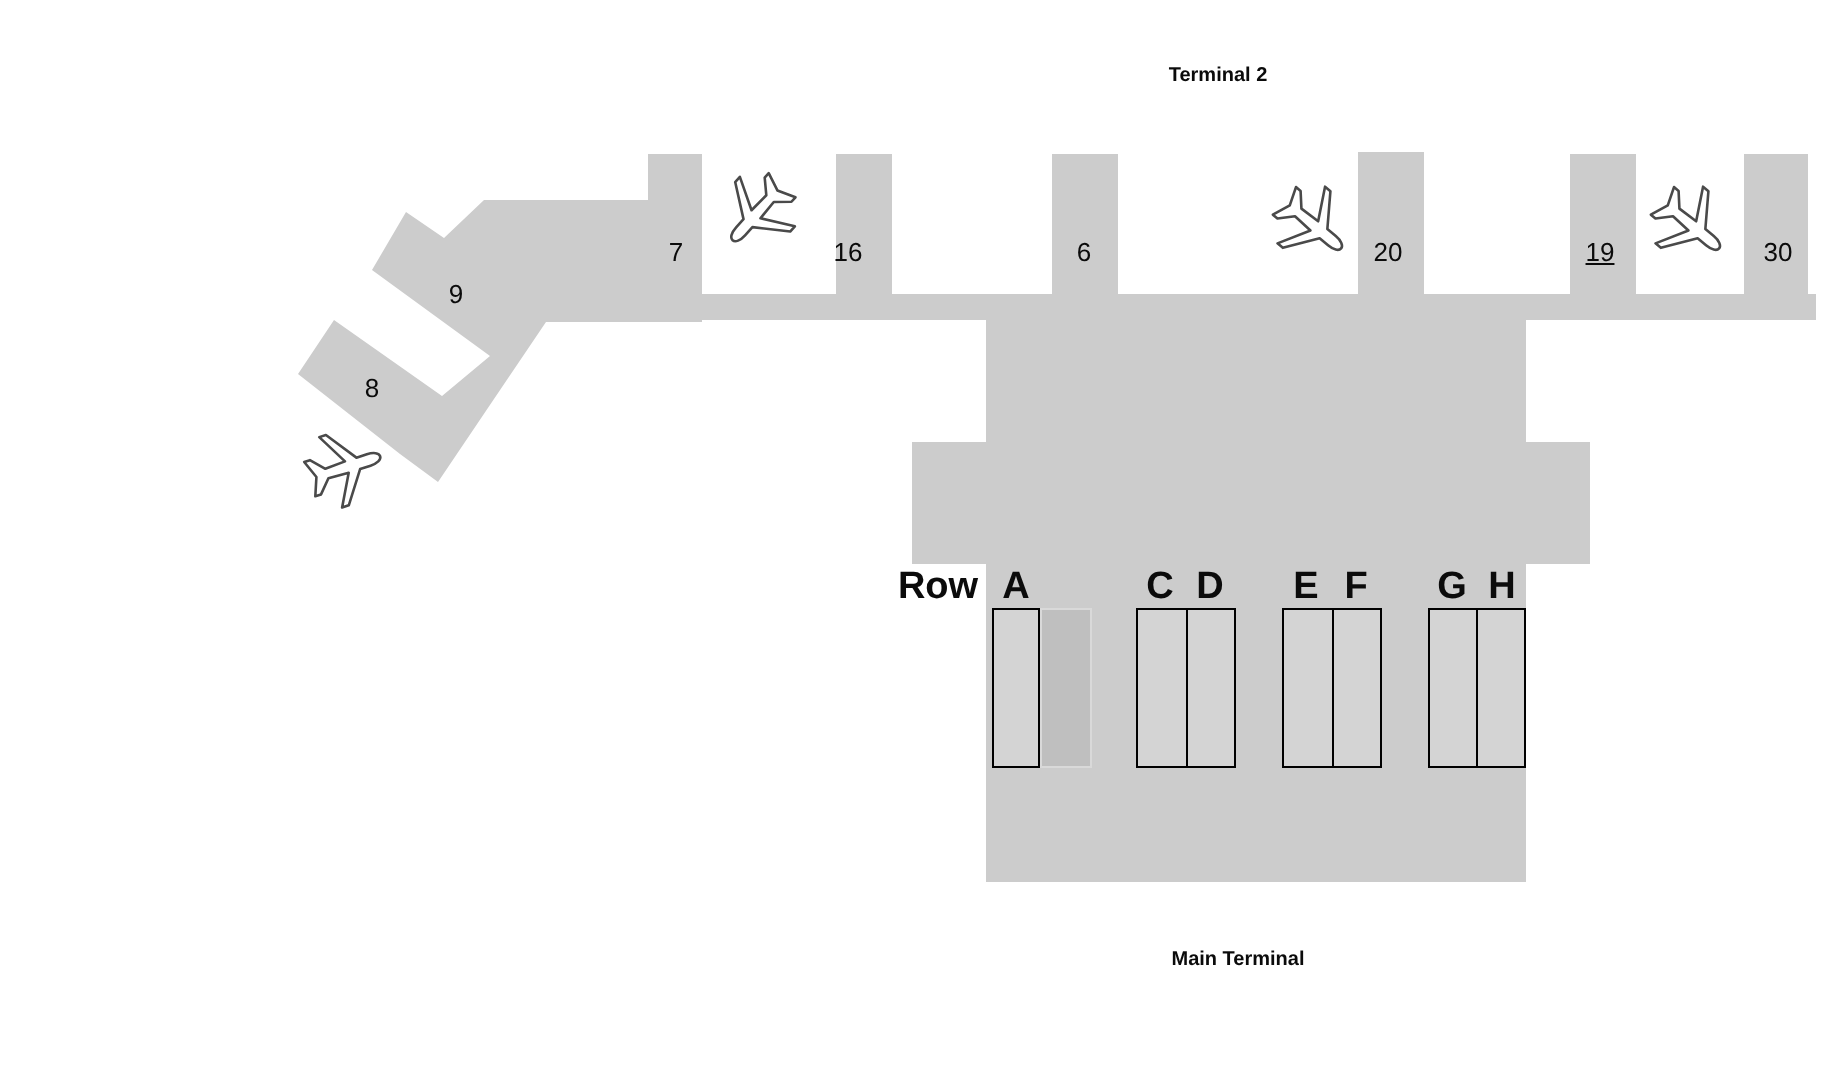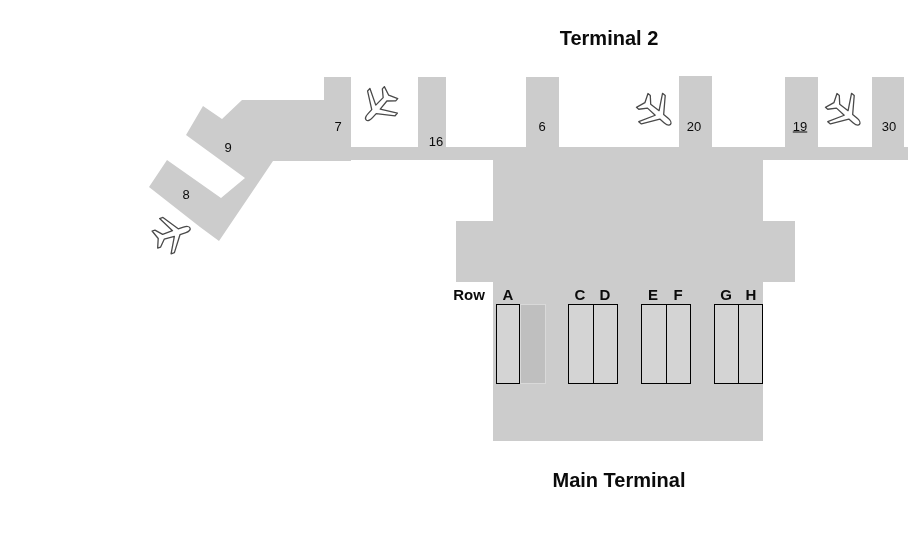--- a/index.html
+++ b/index.html
@@ -3,23 +3,23 @@
 <meta charset="utf-8">
 <style>
   html,body{margin:0;padding:0;background:#ffffff;}
   .stage{
     position:relative;width:923px;height:538px;background:#ffffff;
     font-family:"Liberation Sans","DejaVu Sans",sans-serif;
     overflow:hidden;color:#000;
   }
   .gray{position:absolute;background:#cccccc;}
   .label{position:absolute;transform:translate(-50%,-50%);white-space:nowrap;color:#0b0b0b;}
-  .title{font-size:20px;font-weight:bold;}
+  .title{font-size:10px;font-weight:bold;}
   .gate-num{font-size:13px;font-weight:400;}
-  .row-letter{font-size:15px;font-weight:bold;}
+  .row-letter{font-size:19px;font-weight:bold;}
   .desk{
     position:absolute;top:304px;height:80px;box-sizing:border-box;
     background:#d4d4d4;border:1.5px solid #000;
   }
   .desk-muted{
     position:absolute;top:304px;height:80px;box-sizing:border-box;
     background:#bfbfbf;border:1px solid #d9d9d9;
   }
   .desk-pair{
     position:absolute;top:304px;height:80px;box-sizing:border-box;
@@ -50,21 +50,21 @@
     <polygon fill="#cccccc" points="221,10 221,71 143,71 89,151 70,137 19,97 37,70 91,108 115,88 56,45 73,16 92,29 112,10"></polygon>
   </svg>
 
   <div class="gray" style="left:493px;top:160px;width:270px;height:62px;"></div>
   <div class="gray" style="left:456px;top:221px;width:339px;height:61px;"></div>
   <div class="gray" style="left:493px;top:282px;width:270px;height:159px;"></div>
 
   <div class="label gate-num" style="left:186px;top:194px;">8</div>
   <div class="label gate-num" style="left:228px;top:147px;">9</div>
   <div class="label gate-num" style="left:338px;top:126px;">7</div>
-  <div class="label gate-num" style="left:436px;top:126px;margin-top:15px;">16</div>
+  <div class="label gate-num" style="left:424px;top:126px;">16</div>
   <div class="label gate-num" style="left:542px;top:126px;">6</div>
   <div class="label gate-num" style="left:694px;top:126px;">20</div>
   <div class="label gate-num" style="left:800px;top:126px;text-decoration:underline;">19</div>
   <div class="label gate-num" style="left:889px;top:126px;">30</div>
 
   <div class="label row-letter" style="left:469px;top:294px;">Row</div>
   <div class="label row-letter" style="left:508px;top:294px;">A</div>
   <div class="label row-letter" style="left:580px;top:294px;">C</div>
   <div class="label row-letter" style="left:605px;top:294px;">D</div>
   <div class="label row-letter" style="left:653px;top:294px;">E</div>

